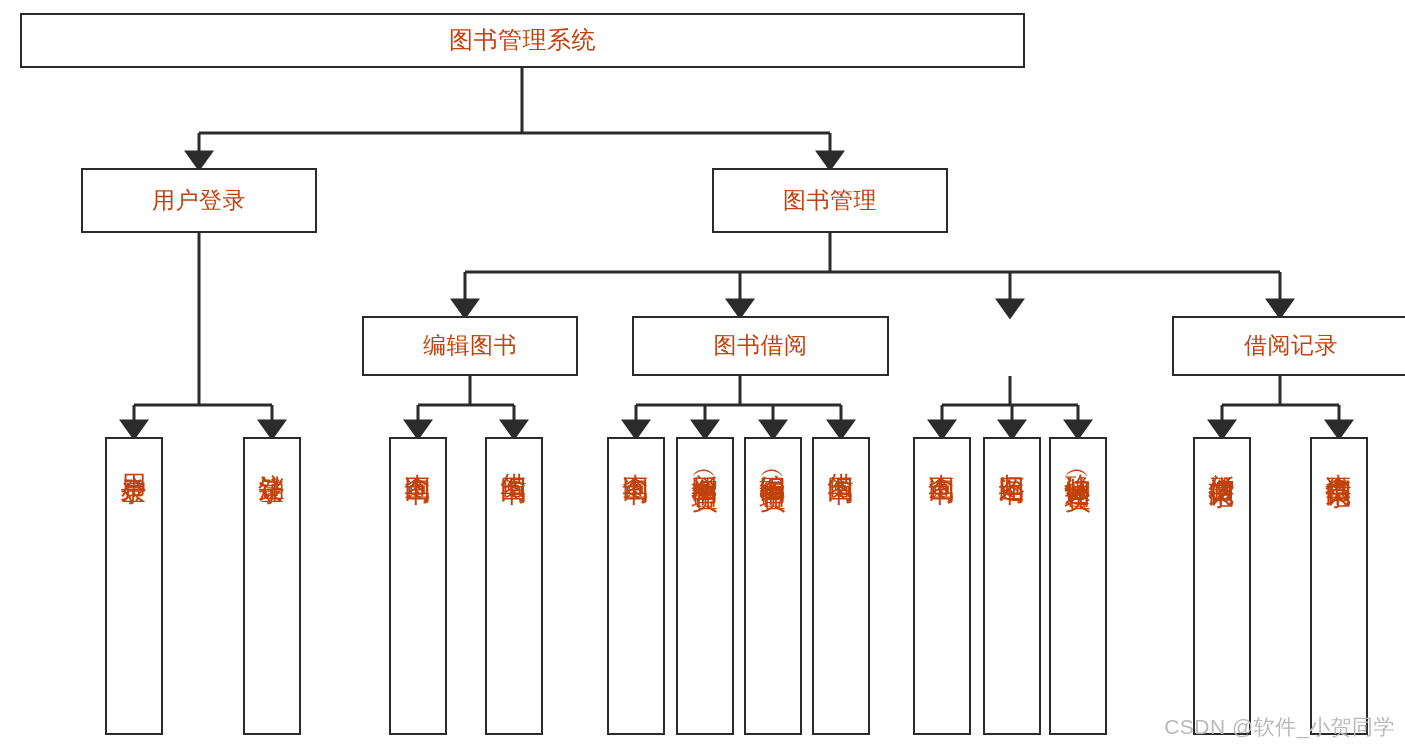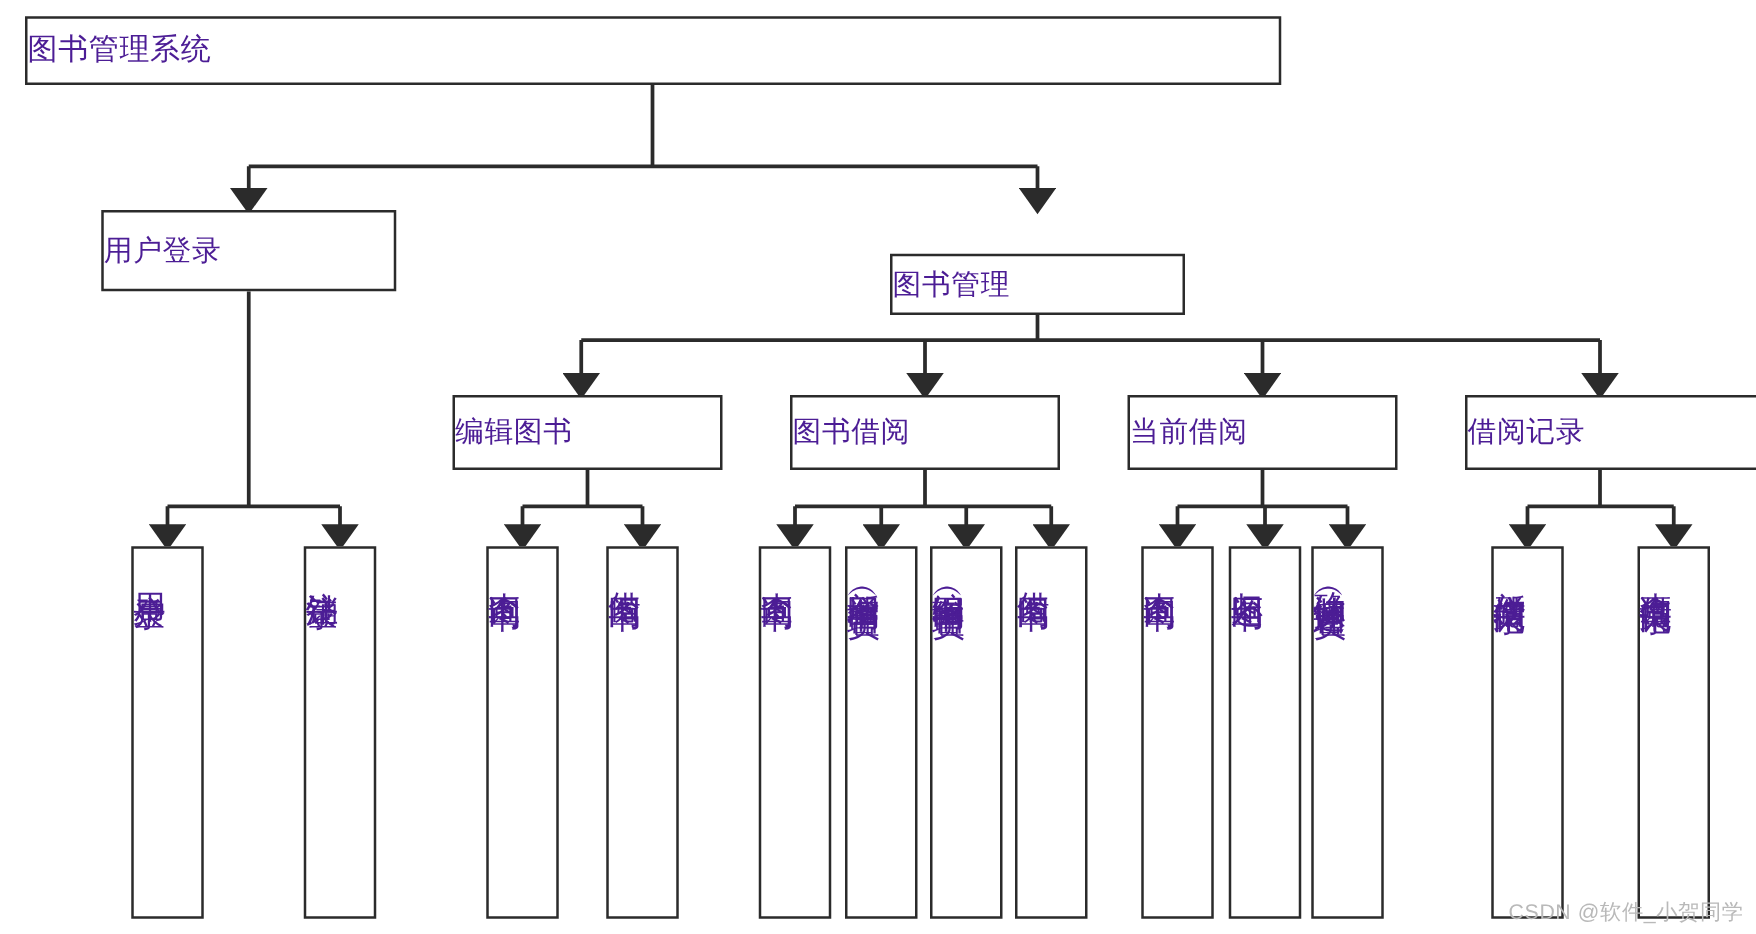--- a/index.html
+++ b/index.html
@@ -26,22 +26,22 @@
     height: 747px;
     pointer-events: none;
   }
   .node {
     position: absolute;
     box-sizing: border-box;
     background: #ffffff;
     border: 2px solid #2b2b2b;
     display: flex;
     align-items: center;
-    justify-content: flex-start;
-    color: #4c1d95;
+    justify-content: center;
+    color: #c2410c;
     z-index: 2;
   }
   .node-label {
     display: block;
     text-align: center;
     line-height: 1.18;
     letter-spacing: 0.5px;
     white-space: nowrap;
   }
   
@@ -61,21 +61,21 @@
     text-orientation: upright;
     font-size: 26px;
     line-height: 1.0;
     letter-spacing: 2px;
     white-space: normal;
   }
   .watermark {
     position: absolute;
     right: 10px;
     bottom: 6px;
-    font-size: 17px;
+    font-size: 21px;
     color: #b9b9b9;
     letter-spacing: 0.5px;
     z-index: 5;
     white-space: nowrap;
   }
 </style>
 </head>
 <body>
 
 <div id="diagram-root">
@@ -131,35 +131,32 @@
   </svg>
 
   <div class="node root horiz" style="left:20px; top:13px; width:1005px; height:55px;">
     <span class="node-label">图书管理系统</span>
   </div>
 
   <div class="node horiz" style="left:81px; top:168px; width:236px; height:65px;">
     <span class="node-label">用户登录</span>
   </div>
 
-  <div class="node horiz" style="left:712px; top:168px; width:236px; height:49px;margin-top:35px;">
+  <div class="node horiz" style="left:712px; top:168px; width:236px; height:65px;">
     <span class="node-label">图书管理</span>
   </div>
 
   <div class="node horiz" style="left:362px; top:316px; width:216px; height:60px;">
     <span class="node-label">编辑图书</span>
   </div>
 
-  <div class="node horiz" style="left:632px; top:316px; width:216px; height:60px;">
+  <div class="node horiz" style="left:632px; top:316px; width:257px; height:60px;">
     <span class="node-label">图书借阅</span>
   </div>
 
-  <div class="node horiz" style="left:902px; top:316px; width:216px; height:60px;">
-    <span class="node-label">当前借阅</span>
-  </div>
 
   <div class="node horiz" style="left:1172px; top:316px; width:238px; height:60px;">
     <span class="node-label">借阅记录</span>
   </div>
 
   <div class="node vert" style="left:105px; top:437px; width:58px; height:298px;">
     <span class="node-label">用户登录</span>
   </div>
 
   <div class="node vert" style="left:243px; top:437px; width:58px; height:298px;">

